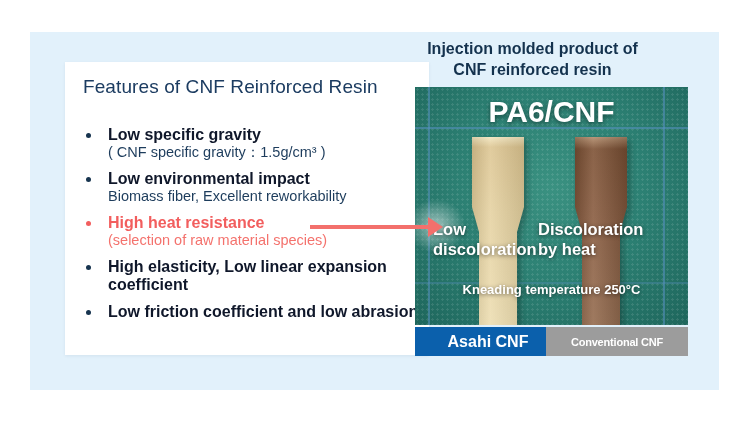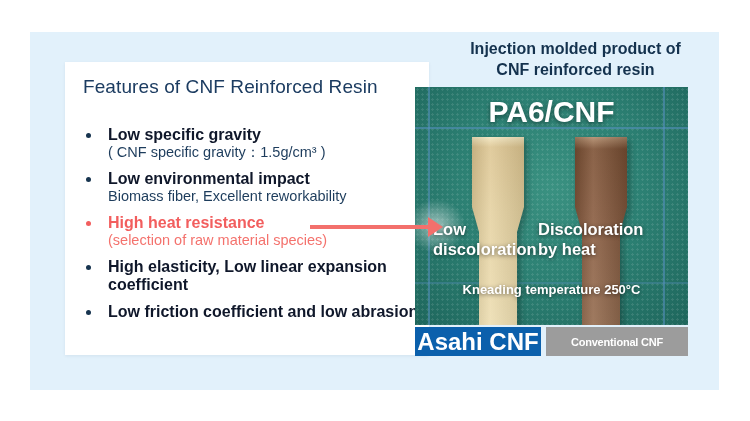--- a/index.html
+++ b/index.html
@@ -20,21 +20,21 @@
   .f-sub{display:block;font-size:14.5px;font-weight:400;line-height:17px;color:#1d3c5c;}
   .features li.red .f-title{color:#f25e5e;}
   .features li.red .f-sub{color:#f4726d;}
   .f-sub:empty{display:none;}
   
   .arrow-line{position:absolute;left:310px;top:225px;width:119px;height:4px;background:#f3706c;z-index:6;}
   .arrow-head{position:absolute;left:428px;top:217px;width:0;height:0;z-index:6;
               border-top:10px solid transparent;border-bottom:10px solid transparent;
               border-left:15px solid #f3706c;}
   
-  .right-heading{position:absolute;left:439px;top:39px;width:273px;text-align:center;
+  .right-heading{position:absolute;left:396px;top:39px;width:273px;text-align:center;
                  font-size:16px;font-weight:700;line-height:20.5px;color:#14324e;}
   .photo{position:absolute;left:415px;top:87px;width:273px;height:238px;overflow:hidden;
          background:
            radial-gradient(rgba(255,255,255,0.10) 1px, transparent 1.4px),
            radial-gradient(ellipse at 50% 42%, #3a9181 0%, #2c8073 48%, #1e665c 100%);
          background-size:5px 5px, 100% 100%;}
   .grid-v,.grid-h{position:absolute;background:rgba(90,145,195,0.55);}
   .grid-v{width:2px;top:0;bottom:0;}
   .grid-h{height:2px;left:0;right:0;}
   .glow{position:absolute;left:-18px;top:103px;width:78px;height:72px;
@@ -58,21 +58,21 @@
                  font-size:16.5px;font-weight:700;line-height:20px;color:#ffffff;
                  text-shadow:0 1px 4px rgba(0,0,0,0.55);}
   .photo-caption.left{left:18px;}
   .photo-caption.right{left:123px;}
   .photo-caption-bottom{position:absolute;left:0;top:195px;width:100%;text-align:center;
                  font-size:13px;font-weight:700;color:#ffffff;
                  text-shadow:0 1px 4px rgba(0,0,0,0.55);}
   
   .legend-chip{position:absolute;top:327px;height:29px;display:flex;align-items:center;
                justify-content:center;color:#ffffff;font-weight:700;}
-  .legend-chip.blue{left:415px;width:126px;background:#0b60ac;font-size:24px;}
+  .legend-chip.blue{left:415px;width:126px;background:#0b60ac;font-size:16px;padding-left:10px;}
   .legend-chip.gray{left:546px;width:142px;background:#9c9c9c;font-size:11px;letter-spacing:-0.2px;}
 </style>
 </head>
 <body>
 
 <div class="panel"></div>
 
 <div class="card">
   <div class="card-title">Features of CNF Reinforced Resin</div>
   <ul class="features">

